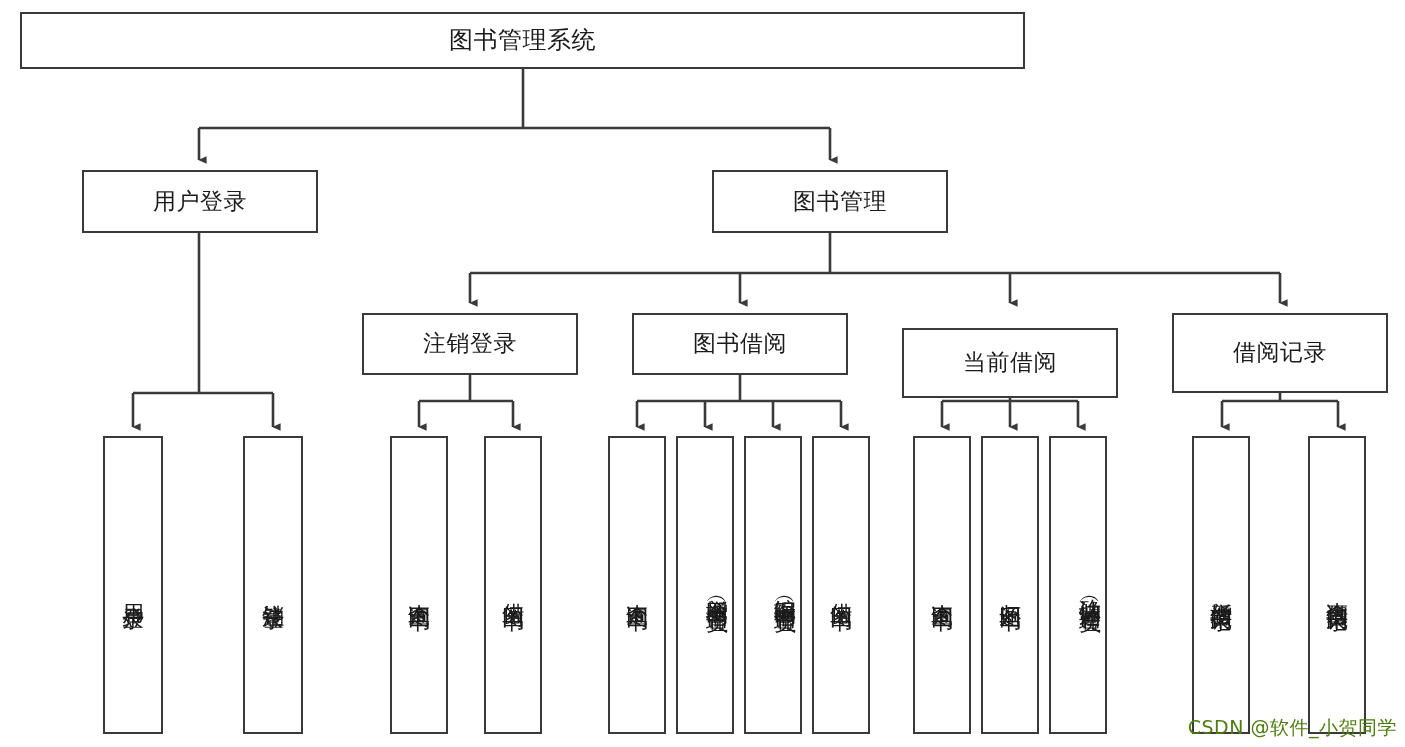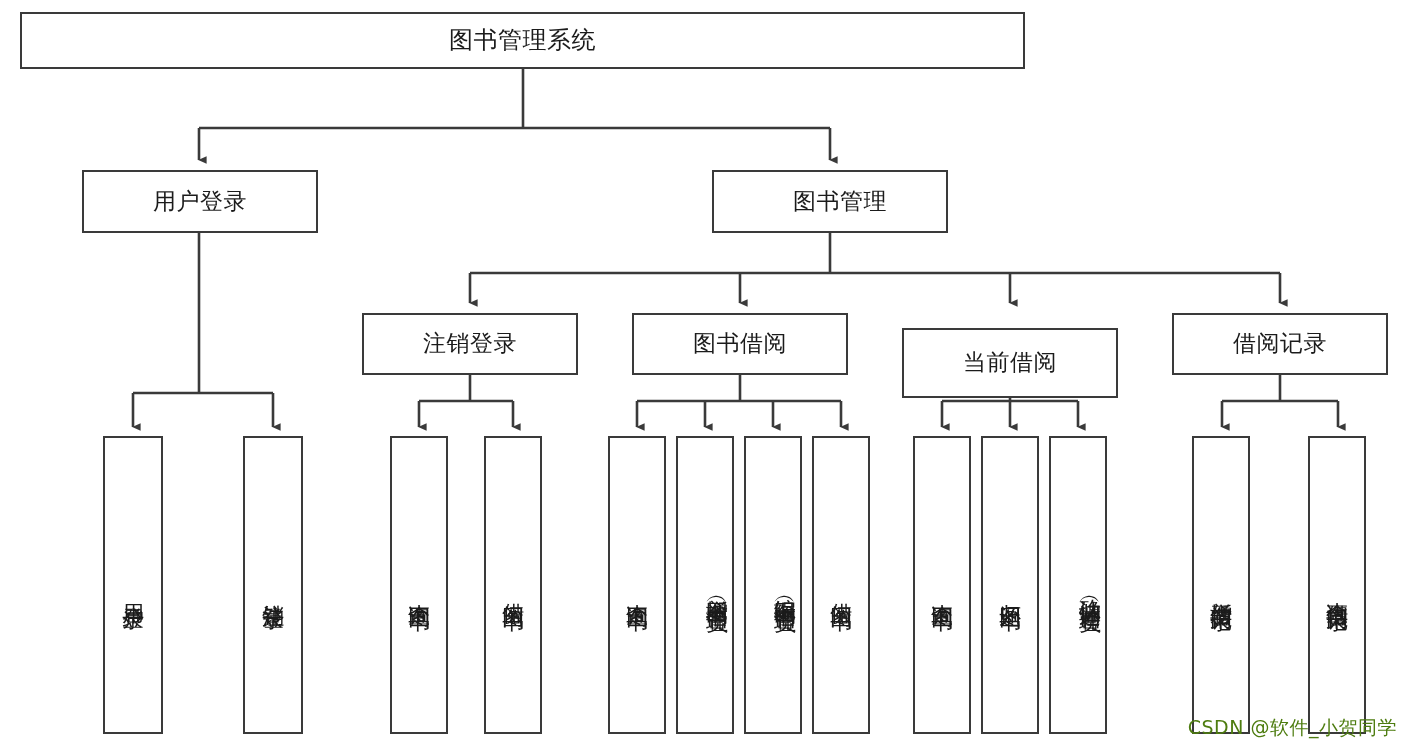--- a/index.html
+++ b/index.html
@@ -125,21 +125,21 @@
   </svg>
 
   <div class="node node-h node-root" style="left:20px; top:12px; width:1005px; height:57px;">图书管理系统</div>
 
   <div class="node node-h" style="left:82px; top:170px; width:236px; height:63px;">用户登录</div>
   <div class="node node-h" style="left:712px; top:170px; width:236px; height:63px;padding-left:20px;">图书管理</div>
 
   <div class="node node-h" style="left:362px; top:313px; width:216px; height:62px;">注销登录</div>
   <div class="node node-h" style="left:632px; top:313px; width:216px; height:62px;">图书借阅</div>
   <div class="node node-h" style="left:902px; top:328px; width:216px; height:70px;">当前借阅</div>
-  <div class="node node-h" style="left:1172px; top:313px; width:216px; height:62px;">借阅记录</div>
+  <div class="node node-h" style="left:1172px; top:313px; width:216px; height:80px;">借阅记录</div>
 
   <div class="node node-v center-v" style="left:103px; top:436px; width:60px; height:298px;">用户登录</div>
   <div class="node node-v center-v" style="left:243px; top:436px; width:60px; height:298px;">注销登录</div>
 
   <div class="node node-v center-v" style="left:390px; top:436px; width:58px; height:298px;">查询图书</div>
   <div class="node node-v center-v" style="left:484px; top:436px; width:58px; height:298px;">借阅图书</div>
 
   <div class="node node-v center-v" style="left:608px; top:436px; width:58px; height:298px;">查询图书</div>
   <div class="node node-v" style="left:676px; top:436px; width:58px; height:298px;">新增图书（管理员）</div>
   <div class="node node-v" style="left:744px; top:436px; width:58px; height:298px;">编辑图书（管理员）</div>

